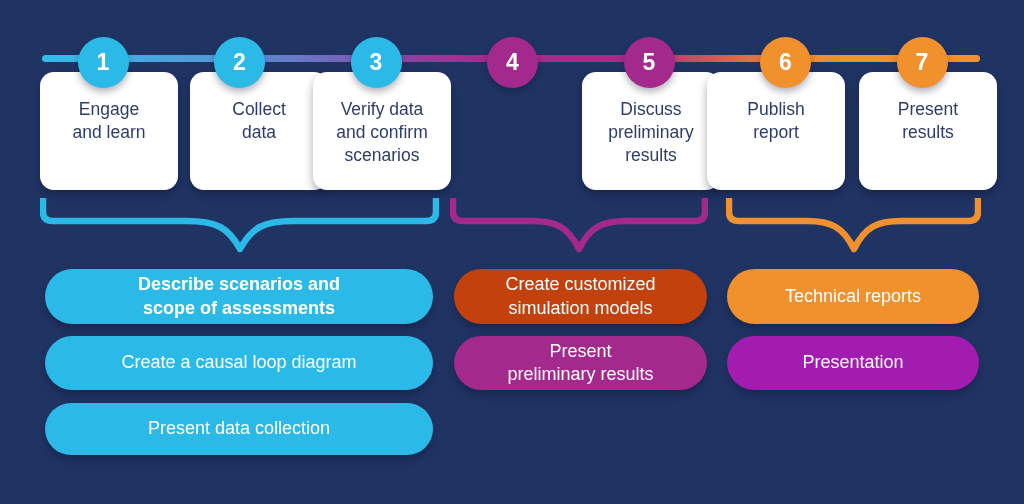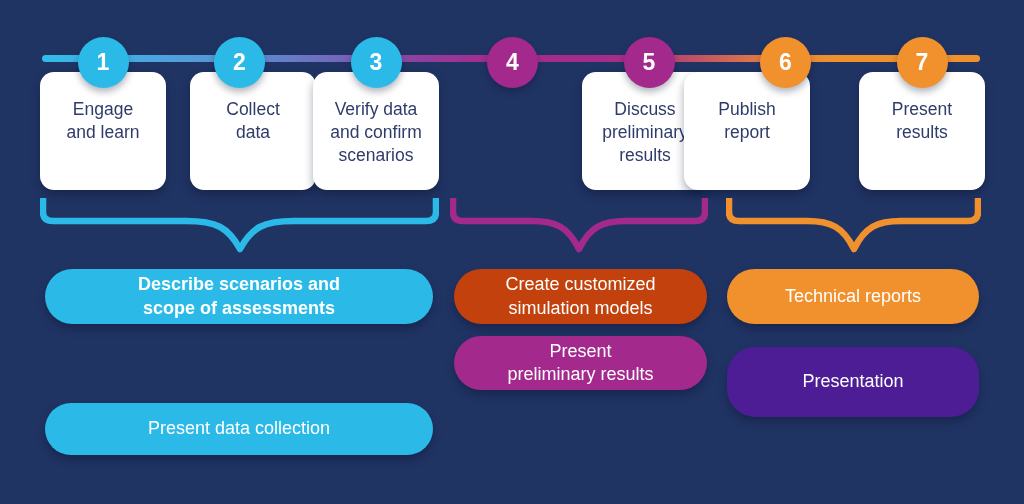--- a/index.html
+++ b/index.html
@@ -7,21 +7,21 @@
     position:relative;width:1024px;height:504px;background:#203464;
     font-family:"Liberation Sans","DejaVu Sans",sans-serif;overflow:hidden;
   }
   .timeline{
     position:absolute;left:42px;top:55px;width:938px;height:7px;border-radius:4px;
     background:linear-gradient(90deg,
       #31BCE9 0%, #49A7E0 11%, #5A91D3 21%, #7169BE 31%, #8F3F9F 40%,
       #A52B8D 48%, #A42E88 62%, #C25462 70%, #E5823F 78%, #F0912D 85%, #F0912D 100%);
   }
   .card{
-    position:absolute;top:72px;width:126px;height:118px;background:#FFFFFF;
+    position:absolute;top:72px;width:138px;height:118px;background:#FFFFFF;
     border-radius:14px;box-sizing:border-box;padding:26px 6px 0 6px;
     display:flex;justify-content:center;
     box-shadow:0 5px 10px rgba(8,14,40,.35);
   }
   .card-label{
     font-size:17.5px;line-height:1.32;color:#2F3C69;text-align:center;
     white-space:pre-line;
   }
   .circle{
     position:absolute;top:37px;width:51px;height:51px;border-radius:50%;
@@ -56,21 +56,21 @@
   <div class="card" style="left:313px">
       <div class="card-label">Verify data
 and confirm
 scenarios</div>
     </div>
   <div class="card" style="left:582px">
       <div class="card-label">Discuss
 preliminary
 results</div>
     </div>
-  <div class="card" style="left:684px">
+  <div class="card" style="left:707px">
       <div class="card-label">Publish
 report</div>
     </div>
   <div class="card" style="left:859px">
       <div class="card-label">Present
 results</div>
     </div>
 
   <div class="circle" style="left: 77.5px; background: rgb(43, 186, 232);">
       <span>1</span>
@@ -99,23 +99,24 @@
   </svg>
   <svg class="bracket" style="left:450px" width="258" height="58" viewBox="0 0 258 58">
     <path d="M3,2 V16 Q3,25 13,25 H82 C106,25 118,31 129,53 C140,31 152,25 176,25 H245 Q255,25 255,16 V2" stroke="#A3298C"></path>
   </svg>
   <svg class="bracket" style="left:726px" width="255" height="58" viewBox="0 0 255 58">
     <path d="M3,2 V16 Q3,25 13,25 H81 C105,25 117,31 128,53 C139,31 151,25 175,25 H242 Q252,25 252,16 V2" stroke="#F0912D"></path>
   </svg>
 
   <div class="pill" style="left: 45px; top: 269px; width: 388px; height: 55px; background: rgb(43, 186, 232); font-weight: bold;"><span>Describe scenarios and
 scope of assessments</span></div>
+  <div class="pill" style="left: 45px; top: 336px; width: 388px; height: 54px; background: rgb(43, 186, 232);"><span>Create a causal loop diagram</span></div>
   <div class="pill" style="left: 45px; top: 403px; width: 388px; height: 52px; background: rgb(43, 186, 232);"><span>Present data collection</span></div>
 
   <div class="pill" style="left: 454px; top: 269px; width: 253px; height: 55px; background: #c2410c;"><span>Create customized
 simulation models</span></div>
   <div class="pill" style="left: 454px; top: 336px; width: 253px; height: 54px; background: rgb(163, 41, 140);"><span>Present
 preliminary results</span></div>
 
   <div class="pill" style="left: 727px; top: 269px; width: 252px; height: 55px; background: rgb(240, 145, 45);"><span>Technical reports</span></div>
-  <div class="pill" style="left: 727px; top: 336px; width: 252px; height: 70px; background: #4c1d95; margin-top: 11px;"><span>Presentation</span></div>
+  <div class="pill" style="left: 727px; top: 336px; width: 252px; height: 54px; background: #a21caf;"><span>Presentation</span></div>
 
 </div>
 
 </body></html>

